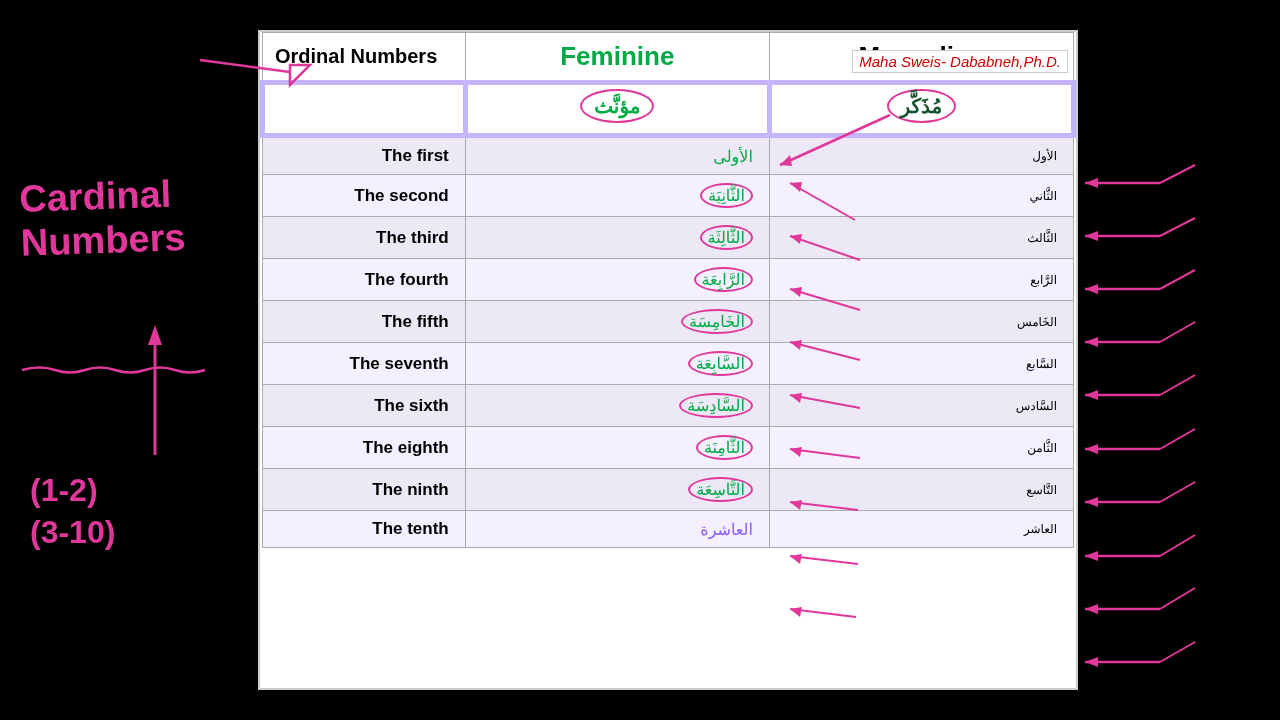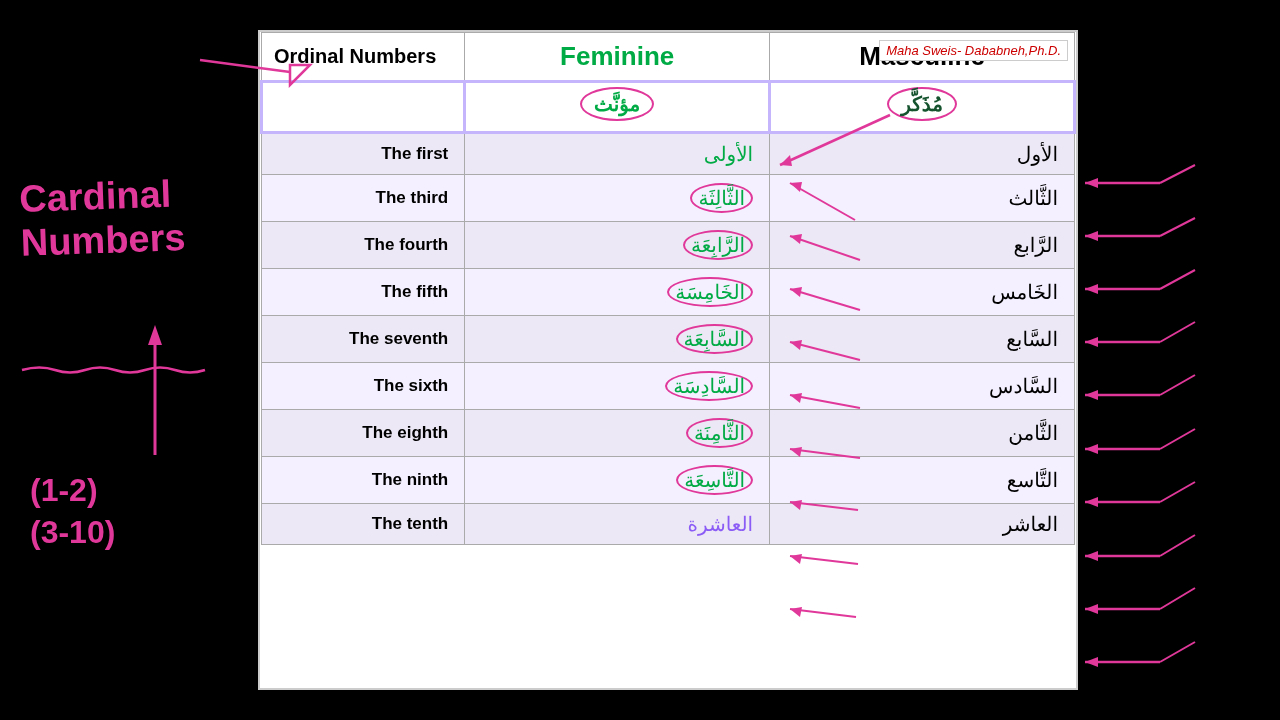--- a/index.html
+++ b/index.html
@@ -17,24 +17,24 @@
       left: 258px;
       top: 30px;
       width: 820px;
       height: 660px;
       background: #fff;
       border: 2px solid #ccc;
     }
 
     .watermark {
       position: absolute;
-      top: 8px;
+      top: 18px;
       right: 8px;
       font-style: italic;
-      font-size: 13px;
+      font-size: 15px;
       color: #c00;
       background: #fff;
       padding: 2px 6px;
       border: 1px solid #ccc;
     }
 
     table {
       width: 100%;
       border-collapse: collapse;
       margin-top: 0;
@@ -58,21 +58,21 @@
       color: #00aa44;
     }
 
     .header-row th.masculine {
       color: #000;
     }
 
     .subheader-row th {
       padding: 4px 12px 10px;
       text-align: center;
-      border: 3px solid #c4b5fd;
+      border: 5px solid #c4b5fd;
       background: #fff;
     }
 
     .arabic-label {
       display: inline-block;
       font-size: 20px;
       padding: 3px 12px;
       border-radius: 50%;
     }
 
@@ -106,30 +106,30 @@
 
     td.ordinal {
       font-weight: bold;
       color: #000;
       text-align: right;
       width: 200px;
     }
 
     td.feminine-cell {
       direction: rtl;
-      font-size: 20px;
+      font-size: 16px;
       color: #00aa44;
       width: 300px;
       margin-top: 7px;
     }
 
     td.masculine-cell {
       text-align: right;
       direction: rtl;
-      font-size: 20px;
+      font-size: 12px;
       color: #000;
       width: 300px;
     }
 
     
     .circled {
       display: inline-block;
       border: 2px solid #e0389a;
       border-radius: 50%;
       padding: 1px 6px;
@@ -198,20 +198,25 @@
         </th>
       </tr>
     </thead>
     <tbody id="table-body">
     <tr>
           <td class="ordinal">The first</td>
           <td class="feminine-cell">الأولى</td>
           <td class="masculine-cell">الأول</td>
         </tr>
         <tr>
+          <td class="ordinal">The second</td>
+          <td class="feminine-cell"><span class="circled">الثَّانِيَة</span></td>
+          <td class="masculine-cell">الثَّاني</td>
+        </tr>
+        <tr>
           <td class="ordinal">The third</td>
           <td class="feminine-cell"><span class="circled">الثَّالِثَة</span></td>
           <td class="masculine-cell">الثَّالث</td>
         </tr>
         <tr>
           <td class="ordinal">The fourth</td>
           <td class="feminine-cell"><span class="circled">الرَّابِعَة</span></td>
           <td class="masculine-cell">الرَّابع</td>
         </tr>
         <tr>

